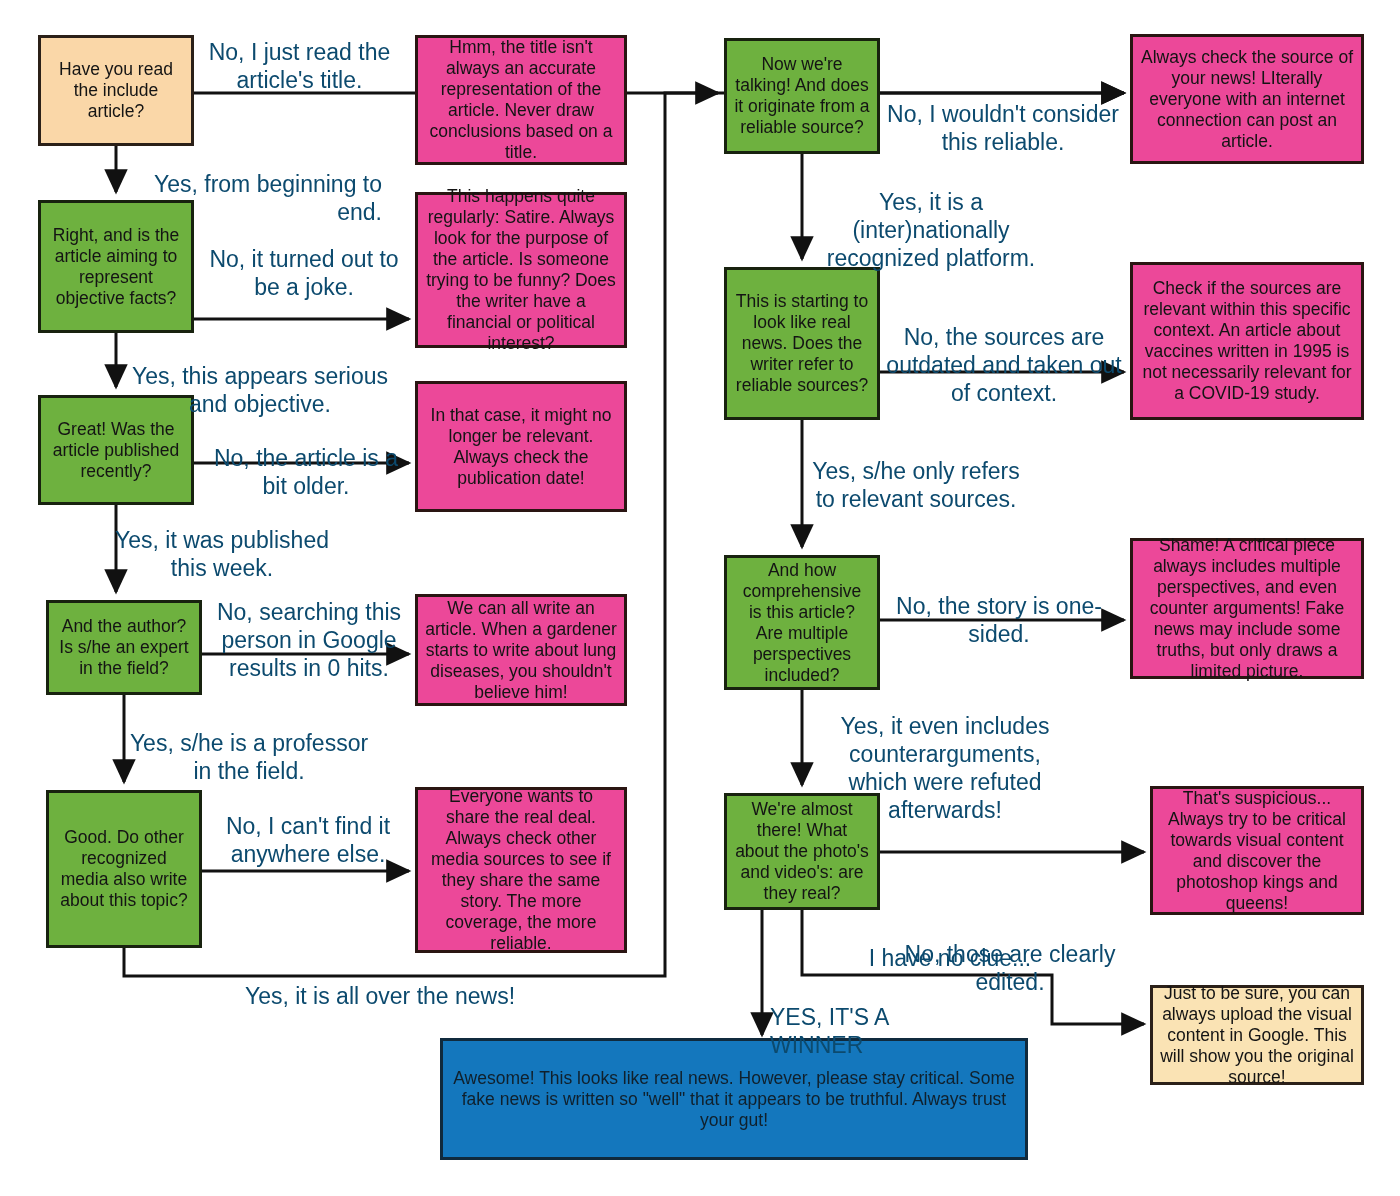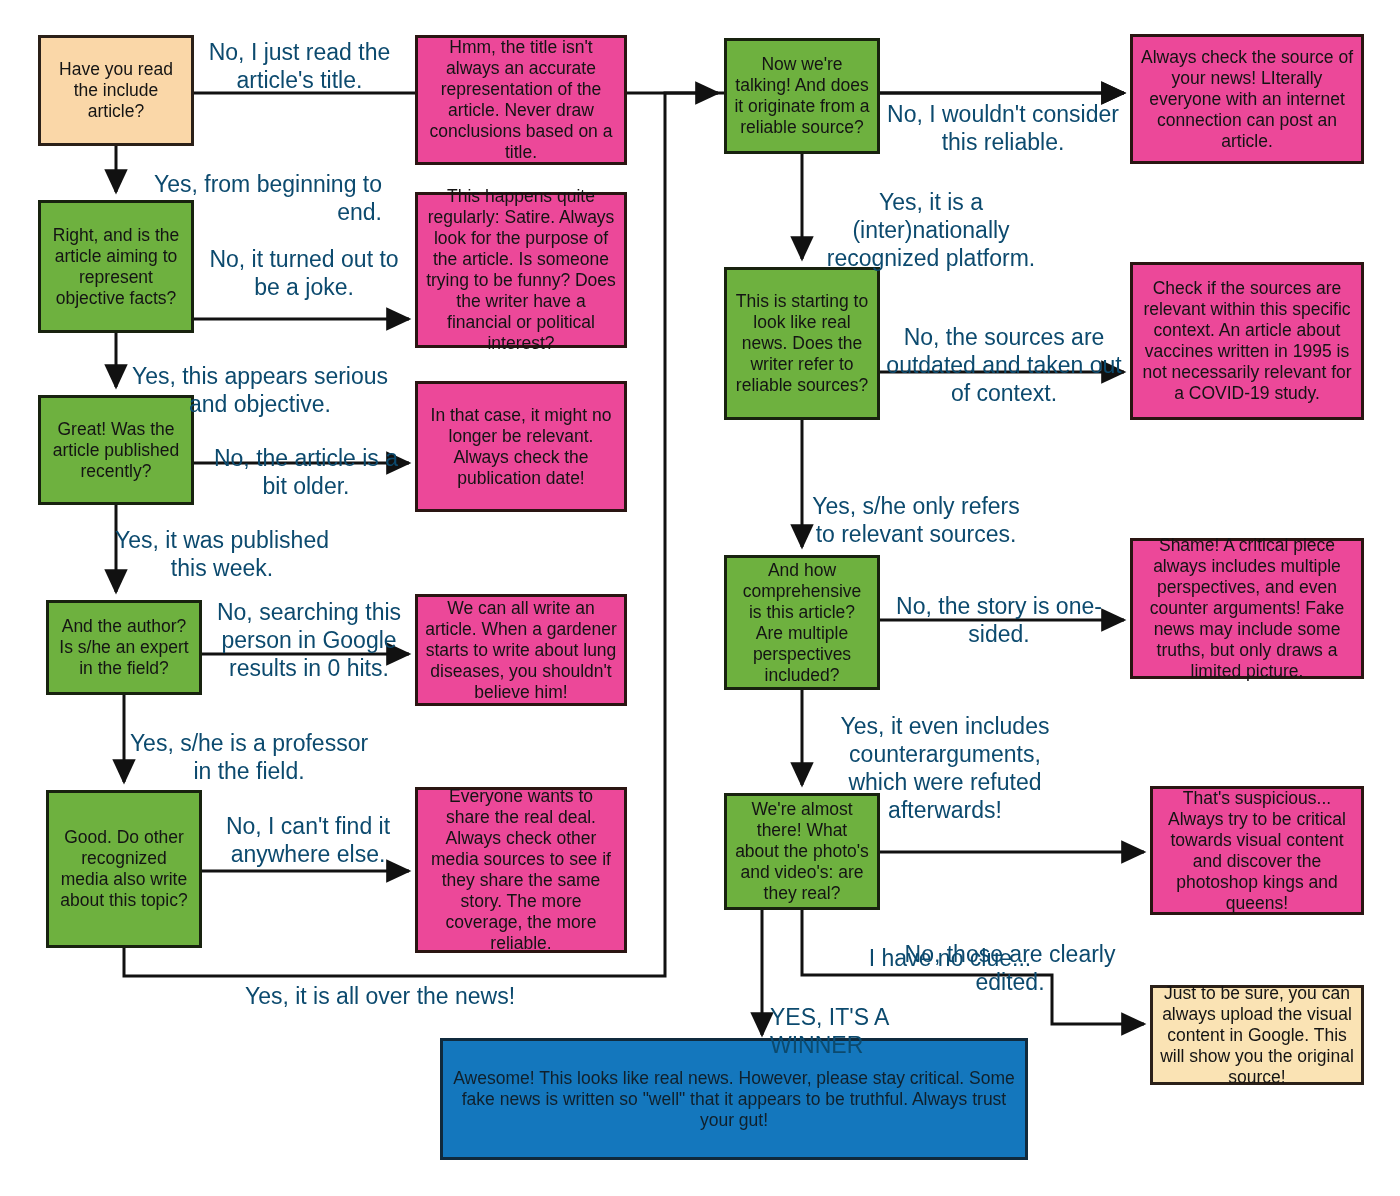--- a/index.html
+++ b/index.html
@@ -198,21 +198,21 @@
   <div class="elabel" style="left:203px; top:812px; width:210px;"><span>No, I can't find it anywhere else.</span></div>
 
   <div class="elabel" style="left:150px; top:982px; width:460px;"><span>Yes, it is all over the news!</span></div>
 
   <div class="elabel" style="left:884px; top:100px; width:238px;"><span>No, I wouldn't consider this reliable.</span></div>
 
   <div class="elabel" style="left:806px; top:188px; width:250px;"><span>Yes, it is a (inter)nationally recognized platform.</span></div>
 
   <div class="elabel" style="left:884px; top:323px; width:240px;"><span>No, the sources are outdated and taken out of context.</span></div>
 
-  <div class="elabel" style="left:806px; top:457px; width:220px;margin-top:35px;"><span>Yes, s/he only refers to relevant sources.</span></div>
+  <div class="elabel" style="left:806px; top:457px; width:220px;"><span>Yes, s/he only refers to relevant sources.</span></div>
 
   <div class="elabel" style="left:884px; top:592px; width:230px;"><span>No, the story is one-sided.</span></div>
 
   <div class="elabel" style="left:828px; top:712px; width:234px;"><span>Yes, it even includes counterarguments, which were refuted afterwards!</span></div>
 
   <div class="elabel" style="left:890px; top:914px; width:240px;margin-top:26px;"><span>No, those are clearly edited.</span></div>
 
   <div class="elabel" style="left:860px; top:944px; width:180px;"><span>I have no clue...</span></div>
 
   <div class="elabel" style="left:770px; top:1003px; width:190px; text-align:left;"><span>YES, IT'S A WINNER</span></div>

